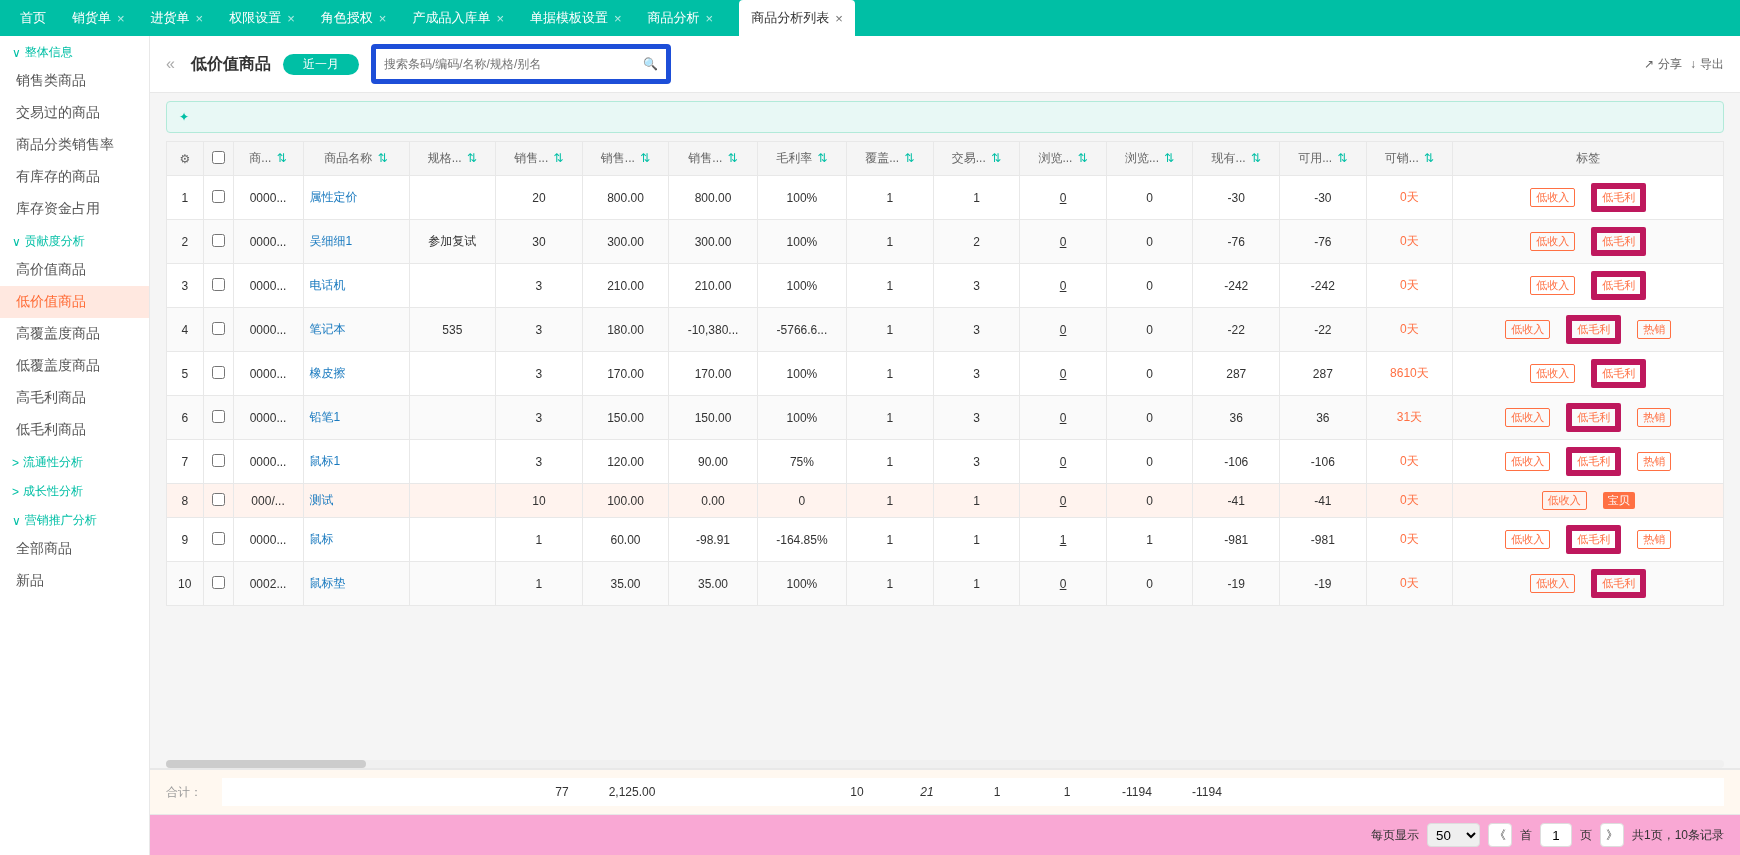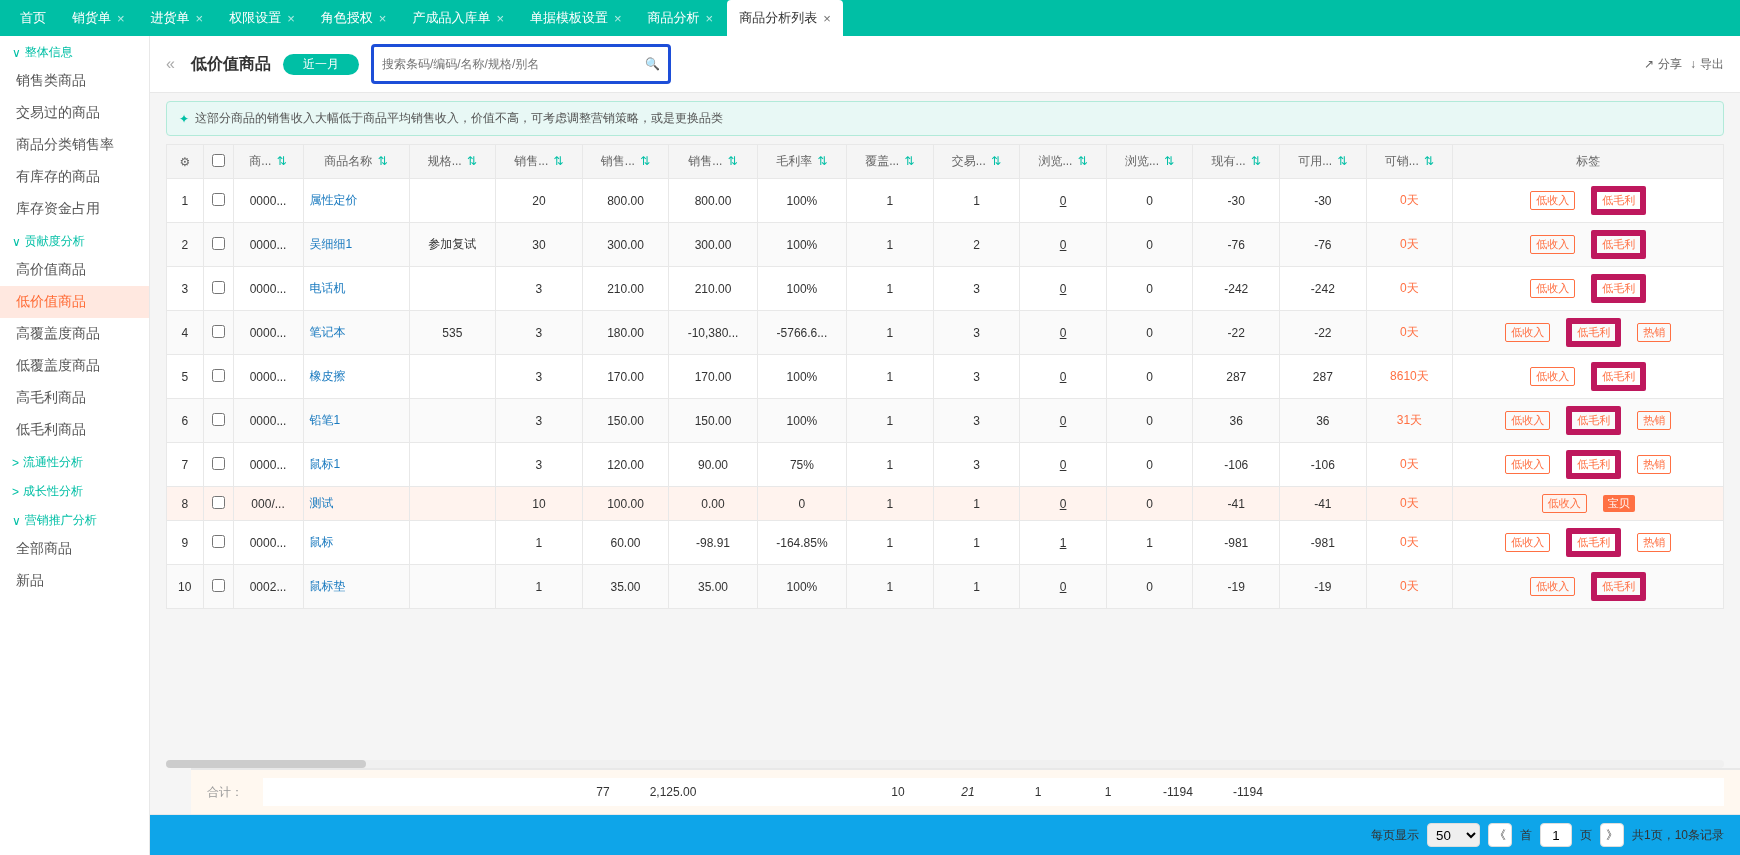--- a/index.html
+++ b/index.html
@@ -1,40 +1,40 @@
 <!DOCTYPE html>
 <html><head>
   <meta charset="utf-8">
   <style>
     * { margin: 0; padding: 0; box-sizing: border-box; }
     body { font-family: 'Microsoft YaHei', Arial, sans-serif; font-size: 12px; background: #f5f5f5; color: #333; width: 1740px; min-height: 855px; overflow-x: hidden; }
 
     
     .top-nav { background: #00bfa5; display: flex; align-items: center; height: 36px; padding: 0 8px; gap: 2px; text-align: right; }
     .nav-item { color: #fff; padding: 0 12px; height: 36px; display: flex; align-items: center; cursor: pointer; font-size: 13px; white-space: nowrap; }
-    .nav-item.active { background: #fff; color: #333; border-radius: 4px 4px 0 0; }
+    .nav-item.active { background: #fff; color: #333; border-radius: 4px 4px 0 0; margin-left: 12px; }
     .nav-item .close-x { margin-left: 6px; opacity: 0.7; }
 
     
     .main-layout { display: flex; height: calc(855px - 36px); }
 
     
     .sidebar { width: 150px; background: #fff; border-right: 1px solid #e8e8e8; overflow-y: auto; flex-shrink: 0; }
     .sidebar-group-title { color: #00bfa5; padding: 8px 12px 4px; font-size: 12px; display: flex; align-items: center; gap: 4px; }
     .sidebar-item { padding: 7px 16px; cursor: pointer; color: #555; font-size: 14px; }
     .sidebar-item.active { background: #ffe8e0; color: #ff6b35; }
 
     
     .content { flex: 1; display: flex; flex-direction: column; overflow: hidden; }
 
     
     .content-header { padding: 8px 16px; background: #fff; border-bottom: 1px solid #e8e8e8; display: flex; align-items: center; gap: 12px; }
     .page-title { font-size: 16px; font-weight: bold; color: #333; }
     .filter-tag { background: #00bfa5; color: #fff; padding: 2px 20px; border-radius: 12px; font-size: 12px; cursor: pointer; }
-    .search-box { display: flex; align-items: center; border: 3px solid #1d4ed8; border-radius: 4px; padding: 0 8px; height: 40px; flex: 1; max-width: 300px; }
+    .search-box { display: flex; align-items: center; border: 5px solid #1d4ed8; border-radius: 4px; padding: 0 8px; height: 40px; flex: 1; max-width: 300px; }
     .search-box input { border: none; outline: none; font-size: 12px; flex: 1; background: transparent; }
     .search-icon { color: #00bfa5; cursor: pointer; }
     .header-actions { margin-left: auto; display: flex; gap: 8px; }
     .action-btn { display: flex; align-items: center; gap: 4px; color: #666; cursor: pointer; font-size: 12px; }
     .collapse-btn { color: #aaa; cursor: pointer; font-size: 16px; margin-right: 4px; }
 
     
     .info-banner { background: #e8f8f5; border: 1px solid #b2ead9; margin: 8px 16px; padding: 8px 12px; border-radius: 4px; color: #555; font-size: 12px; display: flex; align-items: center; gap: 6px; }
     .info-icon { color: #00bfa5; }
 
@@ -50,25 +50,25 @@
     .tag { display: inline-block; padding: 1px 5px; border-radius: 2px; font-size: 11px; margin: 0 8px; }
     .tag-low-income { color: #ff7043; border: 1px solid #ff7043; }
     .tag-low-profit { color: #ff7043; border: 6px solid #be185d; }
     .tag-hot { color: #ff7043; border: 1px solid #ff7043; }
     .tag-treasure { color: #ff7043; background: #ff7043; color: #fff; }
     .days-orange { color: #ff7043; }
     .underline { text-decoration: underline; cursor: pointer; }
     .checkbox-cell { width: 30px; }
 
     
-    .table-footer { background: #fff8f0; border-top: 2px solid #e8e8e8; padding: 8px 16px; display: flex; align-items: center; font-size: 12px; margin-left: 41px; }
+    .table-footer { background: #fff8f0; border-top: 2px solid #e8e8e8; padding: 8px 16px; display: flex; align-items: center; font-size: 12px; }
     .footer-label { color: #999; margin-right: 20px; }
 
     
-    .pagination { background: #0ea5e9; border-top: 1px solid #e8e8e8; padding: 8px 16px; display: flex; align-items: center; justify-content: flex-end; gap: 8px; font-size: 12px; }
+    .pagination { background: #f9a8d4; border-top: 1px solid #e8e8e8; padding: 8px 16px; display: flex; align-items: center; justify-content: flex-end; gap: 8px; font-size: 12px; }
     .pagination-btn { width: 24px; height: 24px; border: 1px solid #ddd; border-radius: 4px; display: flex; align-items: center; justify-content: center; cursor: pointer; background: #fff; }
     .page-input { width: 32px; height: 24px; border: 1px solid #ddd; border-radius: 4px; text-align: center; }
     .page-select { height: 24px; border: 1px solid #ddd; border-radius: 4px; padding: 0 4px; }
     .scrollbar-area { height: 8px; background: #f0f0f0; margin: 0 16px; border-radius: 4px; }
     .scrollbar-thumb { width: 200px; height: 8px; background: #ccc; border-radius: 4px; }
   </style>
 </head>
 <body>
 
 <div class="top-nav">
@@ -142,21 +142,20 @@
         </div>
         <div class="action-btn">
           <span>↓</span>
           <span>导出</span>
         </div>
       </div>
     </div>
 
     <div class="info-banner">
       <span class="info-icon">✦</span>
-      <span>这部分商品的销售收入大幅低于商品平均销售收入，价值不高，可考虑调整营销策略，或是更换品类</span>
     </div>
 
     <div class="table-wrapper">
       <table>
         <thead>
           <tr>
             <th><span>⚙</span></th>
             <th><input type="checkbox" style=""></th>
             <th>商... <span class="sort-icon">⇅</span></th>
             <th>商品名称 <span class="sort-icon">⇅</span></th>

